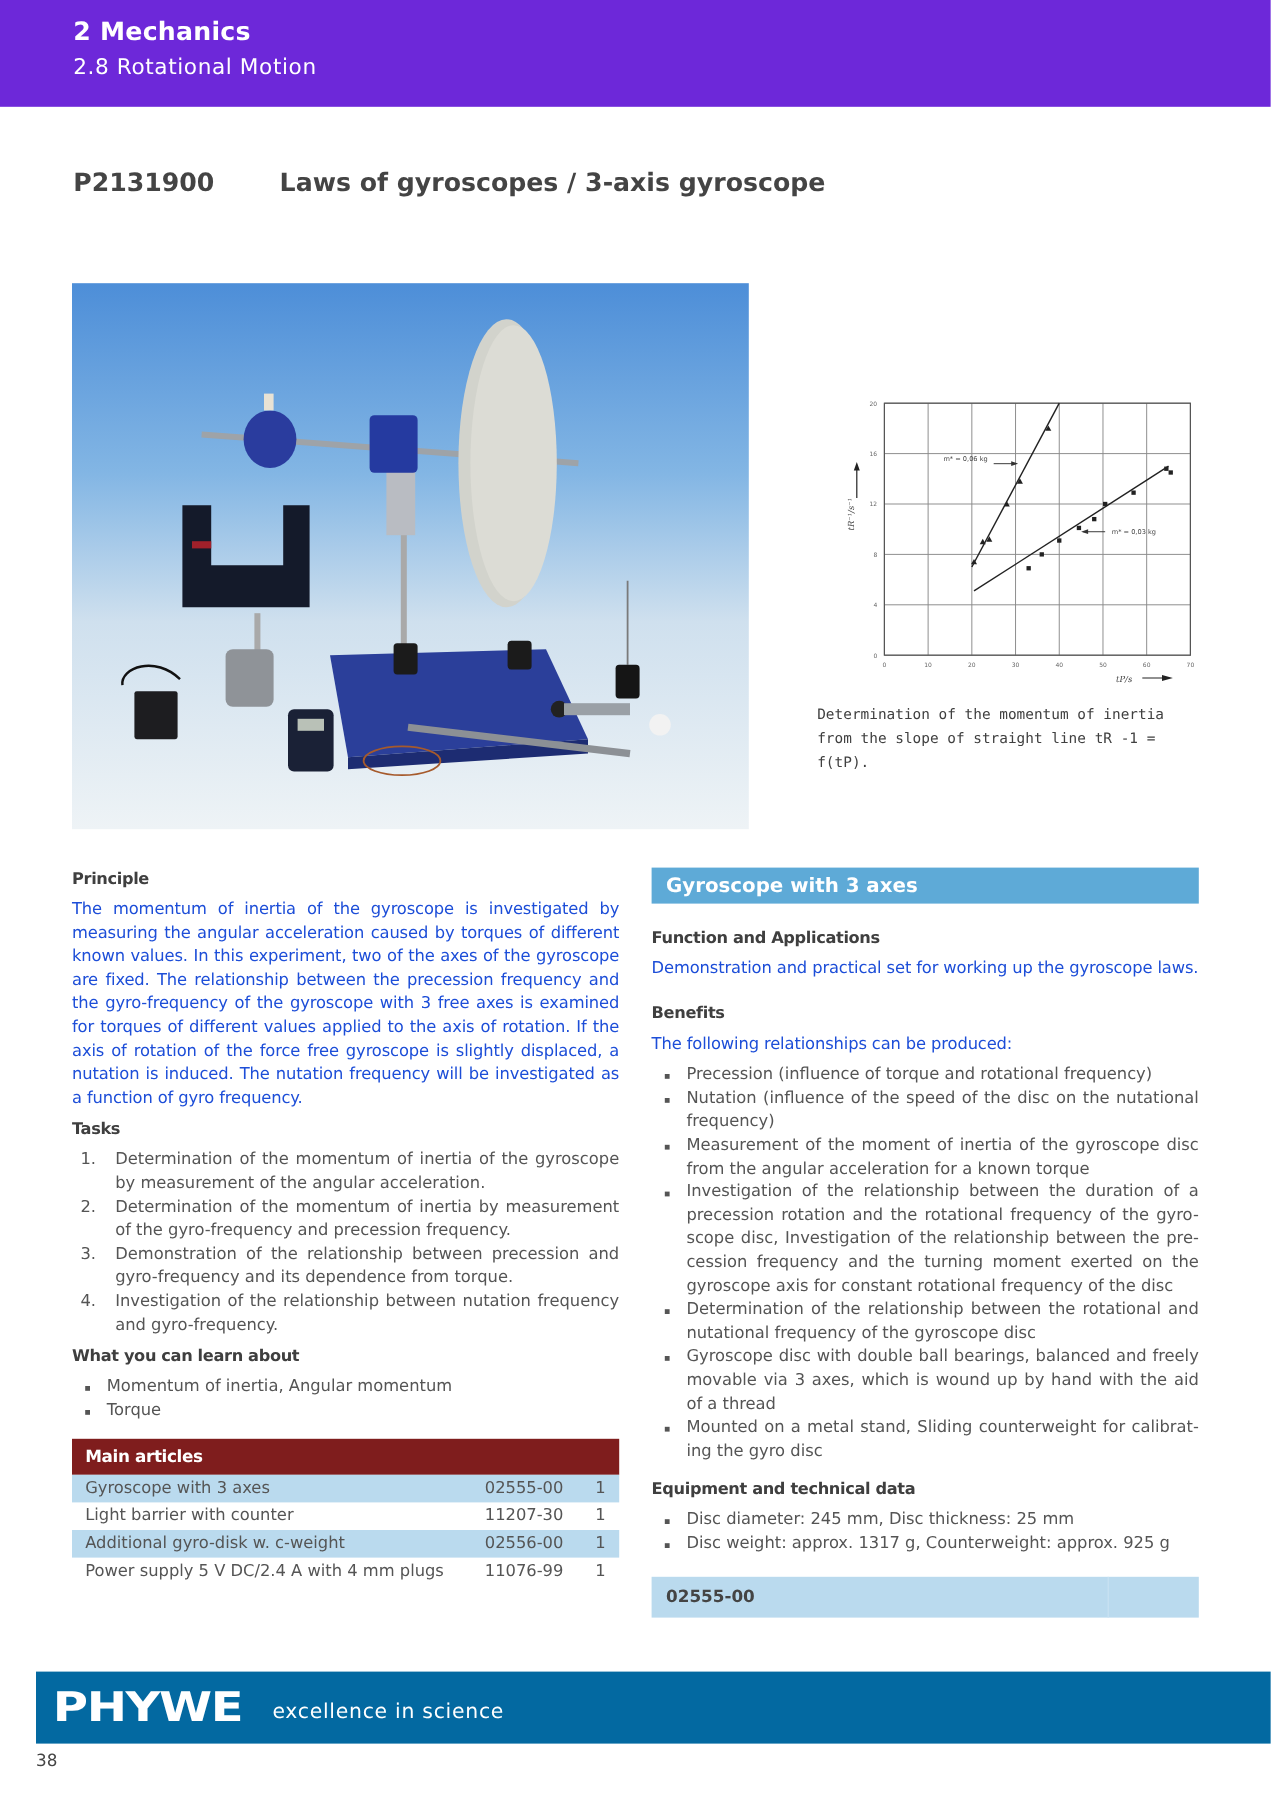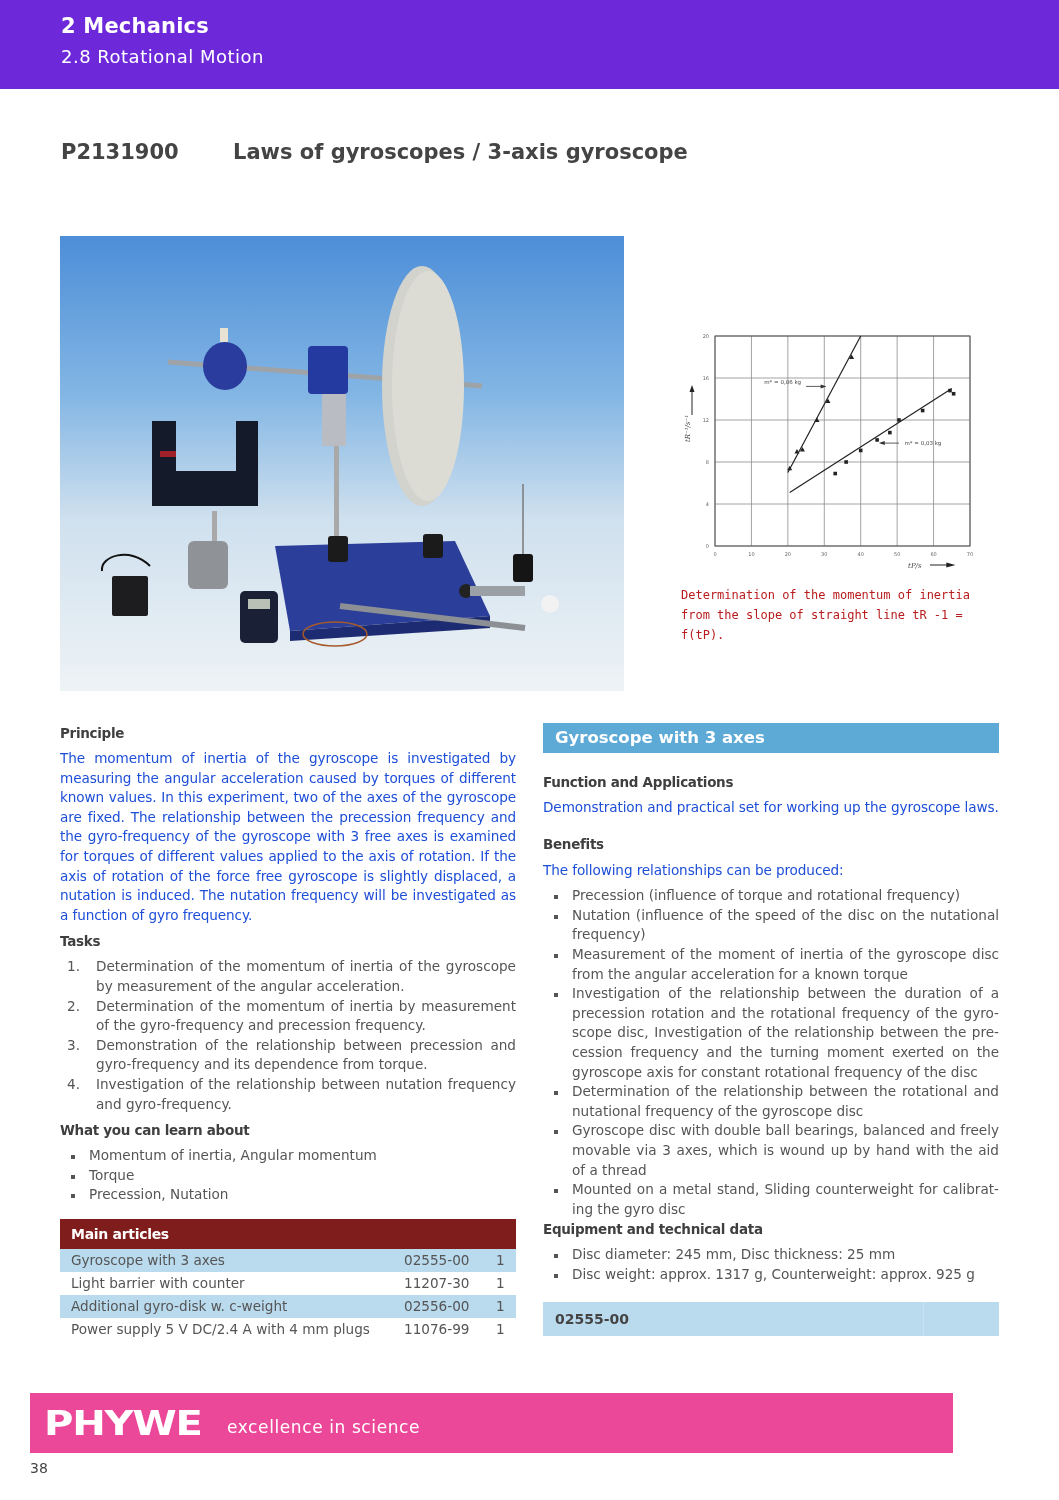--- a/index.html
+++ b/index.html
@@ -10,22 +10,22 @@
   .topbar .chapter { position: absolute; left: 61px; top: 14px; font-family: "DejaVu Sans", sans-serif; font-weight: bold; font-size: 21px; color: #ffffff; letter-spacing: 0.2px; }
   .topbar .section { position: absolute; left: 61px; top: 46px; font-family: "DejaVu Sans", sans-serif; font-size: 18px; color: #ffffff; letter-spacing: 0.5px; }
 
   .doc-title { position: absolute; left: 61px; top: 140px; font-family: "DejaVu Sans", sans-serif; font-weight: bold; font-size: 21px; color: #444444; }
   .doc-title .code { display: inline-block; width: 172px; }
 
   .photo { position: absolute; left: 60px; top: 236px; width: 564px; height: 455px; overflow: hidden;
            background: linear-gradient(180deg, #4d8ed8 0%, #83b6e4 35%, #cfe0ee 62%, #eef3f6 100%); }
   .photo svg { position: absolute; left: 0; top: 0; }
 
-  .chart-wrap { position: absolute; left: 680px; top: 330px; width: 300px; height: 250px; }
-  .chart-caption { position: absolute; left: 681px; top: 585px; width: 310px; font-family: "DejaVu Sans Mono", monospace; font-size: 12px; line-height: 20px; color: #b91c1c; }
+  .chart-wrap { position: absolute; left: 702px; top: 330px; width: 300px; height: 250px; }
+  .chart-caption { position: absolute; left: 681px; top: 585px; width: 310px; font-family: "DejaVu Sans Mono", monospace; font-size: 12px; line-height: 20px; color: #404040; }
 
   .col-left { position: absolute; left: 60px; top: 723px; width: 456px; }
   .col-right { position: absolute; left: 543px; top: 723px; width: 456px; }
 
   h3.sub { font-family: "DejaVu Sans", sans-serif; font-weight: bold; font-size: 13.5px; color: #3f3f3f; letter-spacing: -0.3px; line-height: 20px; }
   p.body { font-size: 13.6px; line-height: 19.6px; color: #1d4ed8; text-align: justify; letter-spacing: -0.1px; }
 
   ol.tasks { list-style: none; margin-top: 6px; }
   ol.tasks li { position: relative; padding-left: 36px; font-size: 13.6px; line-height: 19.6px; color: #555555; text-align: justify; }
   ol.tasks li .num { position: absolute; left: 7px; top: 0; }
@@ -39,21 +39,21 @@
   .articles .row { display: flex; height: 23px; line-height: 23px; font-size: 13.6px; color: #555555; }
   .articles .row.alt { background: #badaee; }
   .articles .row .name { flex: 1; padding-left: 11px; }
   .articles .row .code { width: 92px; }
   .articles .row .qty { width: 20px; }
 
   .product-bar { background: #5eaad7; color: #ffffff; height: 30px; line-height: 30px; padding-left: 12px; font-weight: bold; font-size: 16.5px; }
   .product-code { margin-top: 18px; background: #badaee; height: 34px; line-height: 34px; padding-left: 12px; font-weight: bold; font-size: 14px; color: #444; position: relative; }
   .product-code::after { content: ""; position: absolute; right: 75px; top: 0; width: 1px; height: 34px; background: #c9e2f2; }
 
-  .footer-bar { position: absolute; left: 30px; top: 1393px; width: 923px; height: 60px; background: #ec4899; }
+  .footer-bar { position: absolute; left: 30px; top: 1393px; width: 1029px; height: 60px; background: #0369a1; }
   .footer-bar .logo { position: absolute; left: 14px; top: 10px; font-family: "DejaVu Sans", sans-serif; font-weight: bold; font-size: 34px; color: #ffffff; letter-spacing: -1px; transform: scaleX(1.18); transform-origin: left; }
   .footer-bar .tagline { position: absolute; left: 197px; top: 24px; font-size: 17px; color: #ffffff; letter-spacing: 0.6px; }
   .page-num { position: absolute; left: 30px; top: 1460px; font-size: 14px; color: #444; }
 </style>
 </head>
 <body>
 
 <div class="topbar">
   <div class="chapter">2 Mechanics</div>
   <div class="section">2.8 Rotational Motion</div>
@@ -182,21 +182,20 @@
     <li><span class="num">1.</span><span>Determination of the momentum of inertia of the gyroscope by measurement of the angular acceleration.</span></li>
     <li><span class="num">2.</span><span>Determination of the momentum of inertia by measurement of the gyro-frequency and precession frequency.</span></li>
     <li><span class="num">3.</span><span>Demonstration of the relationship between precession and gyro-frequency and its dependence from torque.</span></li>
     <li><span class="num">4.</span><span>Investigation of the relationship between nutation frequency and gyro-frequency.</span></li>
   </ol>
 
   <h3 class="sub" style="margin-top:6px">What you can learn about</h3>
   <ul class="bullets">
     <li>Momentum of inertia, Angular momentum</li>
     <li>Torque</li>
-    <li>Precession, Nutation</li>
   </ul>
 
   <div class="articles">
     <div class="head">Main articles</div>
     <div class="row alt">
       <span class="name">Gyroscope with 3 axes</span>
         <span class="code">02555-00</span>
         <span class="qty">1</span>
     </div>
     <div class="row">
@@ -228,21 +227,21 @@
   <ul class="bullets">
     <li>Precession (influence of torque and rotational frequency)</li>
     <li>Nutation (influence of the speed of the disc on the nutational frequency)</li>
     <li>Measurement of the moment of inertia of the gyroscope disc from the angular acceleration for a known torque</li>
     <li>Investigation of the relationship between the duration of a precession rotation and the rotational frequency of the gyro-scope disc, Investigation of the relationship between the pre-cession frequency and the turning moment exerted on the gyroscope axis for constant rotational frequency of the disc</li>
     <li>Determination of the relationship between the rotational and nutational frequency of the gyroscope disc</li>
     <li>Gyroscope disc with double ball bearings, balanced and freely movable via 3 axes, which is wound up by hand with the aid of a thread</li>
     <li>Mounted on a metal stand, Sliding counterweight for calibrat-ing the gyro disc</li>
   </ul>
 
-  <h3 class="sub" style="margin-top:0">Equipment and technical data</h3>
+  <h3 class="sub" style="margin-top:12px">Equipment and technical data</h3>
   <ul class="bullets">
     <li>Disc diameter: 245 mm, Disc thickness: 25 mm</li>
     <li>Disc weight: approx. 1317 g, Counterweight: approx. 925 g</li>
   </ul>
 
   <div class="product-code">02555-00</div>
 </div>
 
 <div class="footer-bar">
   <div class="logo">PHYWE</div>

